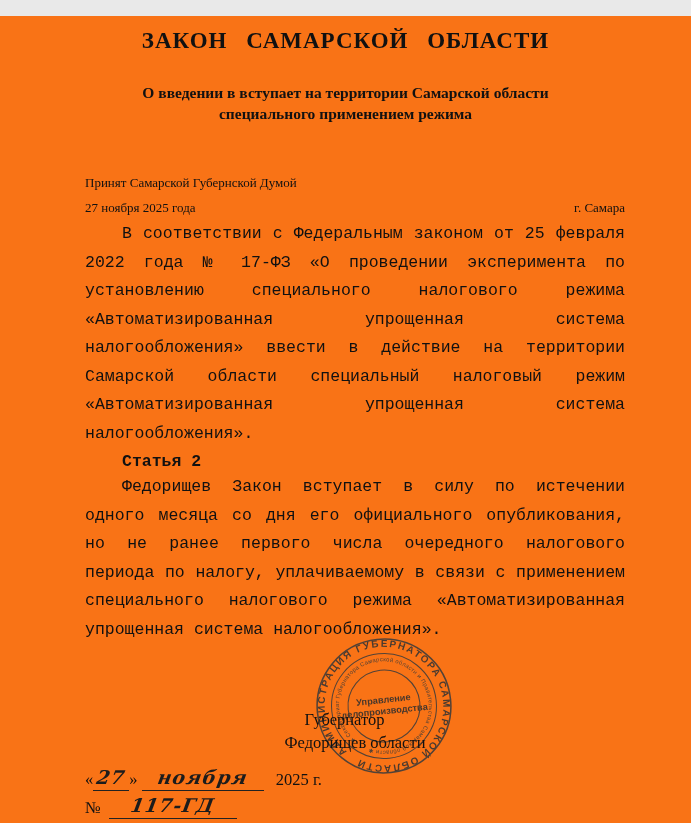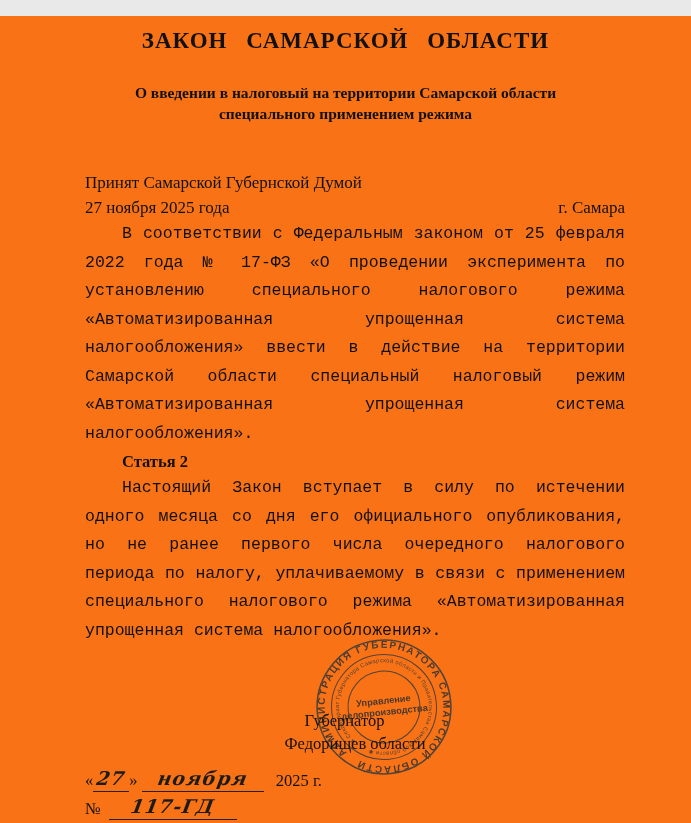--- a/index.html
+++ b/index.html
@@ -28,35 +28,36 @@
   }
   .doc-subtitle {
     margin-top: 28px;
     text-align: center;
     font-size: 15.5px;
     font-weight: bold;
     line-height: 21px;
   }
   .adopted-block {
     margin: 46px 66px 0 85px;
-    font-size: 17px;
+    font-size: 13px;
     line-height: 25px;
   }
   .adopted-row2 {
     display: flex;
     justify-content: space-between;
   }
   .article-heading {
     margin: 0 66px 2px 122px;
     padding-top: 34px;
     font-size: 16.5px;
     font-weight: bold;
   }
   .article-heading.second {
     padding-top: 4px;
+    font-family: Liberation Mono, monospace;
   }
   .article-body {
     margin: 0 66px 0 85px;
     font-size: 16.5px;
     line-height: 28.5px;
     text-align: justify;
     text-indent: 37px;
     font-family: Liberation Mono, monospace;
   }
   .sig-area {
@@ -134,36 +135,36 @@
   .printed-year { margin-left: 8px; text-align: center; }
 </style>
 </head>
 <body>
 
 <div class="page">
 
   <h1 class="doc-title">ЗАКОН  САМАРСКОЙ  ОБЛАСТИ</h1>
 
   <div class="doc-subtitle">
-    <div>О введении в налоговый на территории Самарской области</div>
+    <div>О введении в вступает на территории Самарской области</div>
     <div>специального применением режима</div>
   </div>
 
   <div class="adopted-block">
     <div>Принят Самарской Губернской Думой</div>
     <div class="adopted-row2">
       <span>27 ноября 2025 года</span>
       <span>г. Самара</span>
     </div>
   </div>
 
   <p class="article-body">В соответствии с Федеральным законом от 25 февраля 2022 года № 17-ФЗ «О проведении эксперимента по установлению специального налогового режима «Автоматизированная упрощенная система налогообложения» ввести в действие на территории Самарской области специальный налоговый режим «Автоматизированная упрощенная система налогообложения».</p>
 
   <div class="article-heading second">Статья 2</div>
-  <p class="article-body">Настоящий Закон вступает в силу по истечении одного месяца со дня его официального опубликования, но не ранее первого числа очередного налогового периода по налогу, уплачиваемому в связи с применением специального налогового режима «Автоматизированная упрощенная система налогообложения».</p>
+  <p class="article-body">Федорищев Закон вступает в силу по истечении одного месяца со дня его официального опубликования, но не ранее первого числа очередного налогового периода по налогу, уплачиваемому в связи с применением специального налогового режима «Автоматизированная упрощенная система налогообложения».</p>
 
   <div class="sig-area">
 
     <div class="stamp">
       <svg viewBox="0 0 140 140" xmlns="http://www.w3.org/2000/svg">
         <g transform="rotate(-6 70 70)">
           <circle class="ring" cx="70" cy="70" r="65" stroke-width="1.5"></circle>
           <circle class="ring" cx="70" cy="70" r="51" stroke-width="1"></circle>
           <circle class="ring" cx="70" cy="70" r="35" stroke-width="1"></circle>
           <path id="outerArc" fill="none" d="M 29.7 110.3 A 57 57 0 1 1 110.3 29.7 A 57 57 0 1 1 29.7 110.3"></path>

